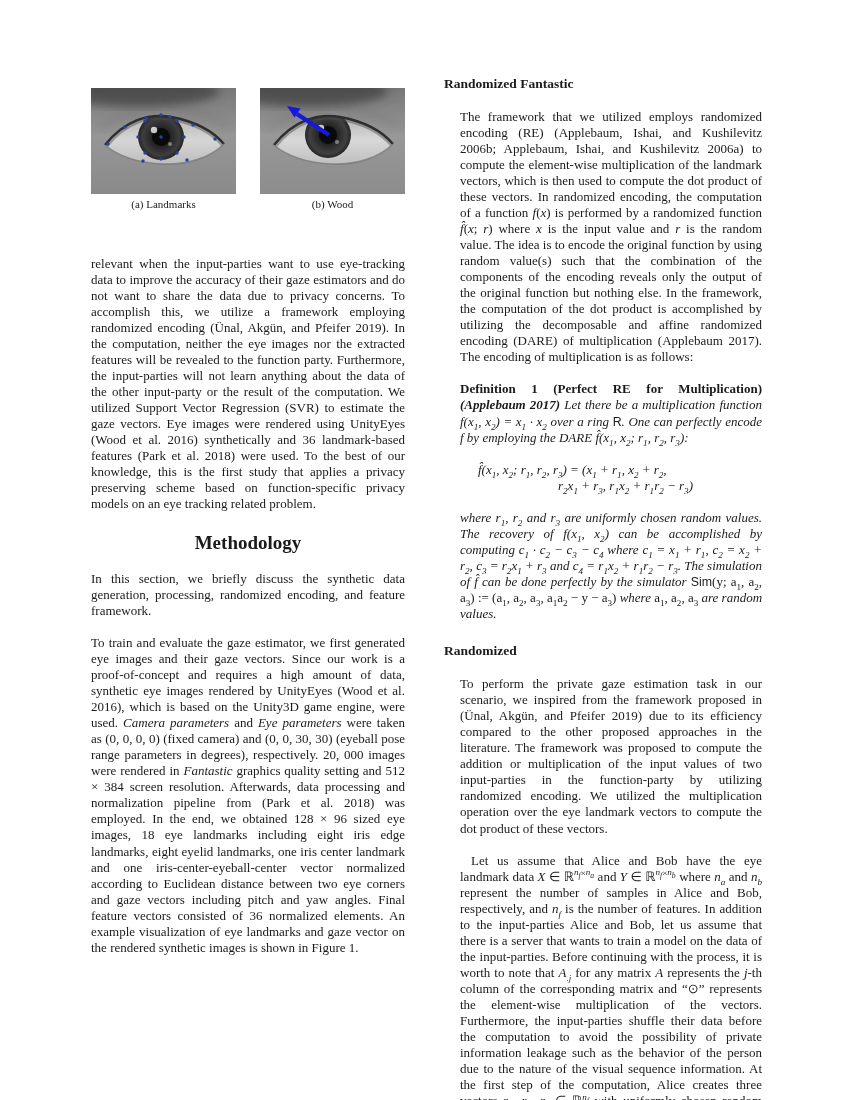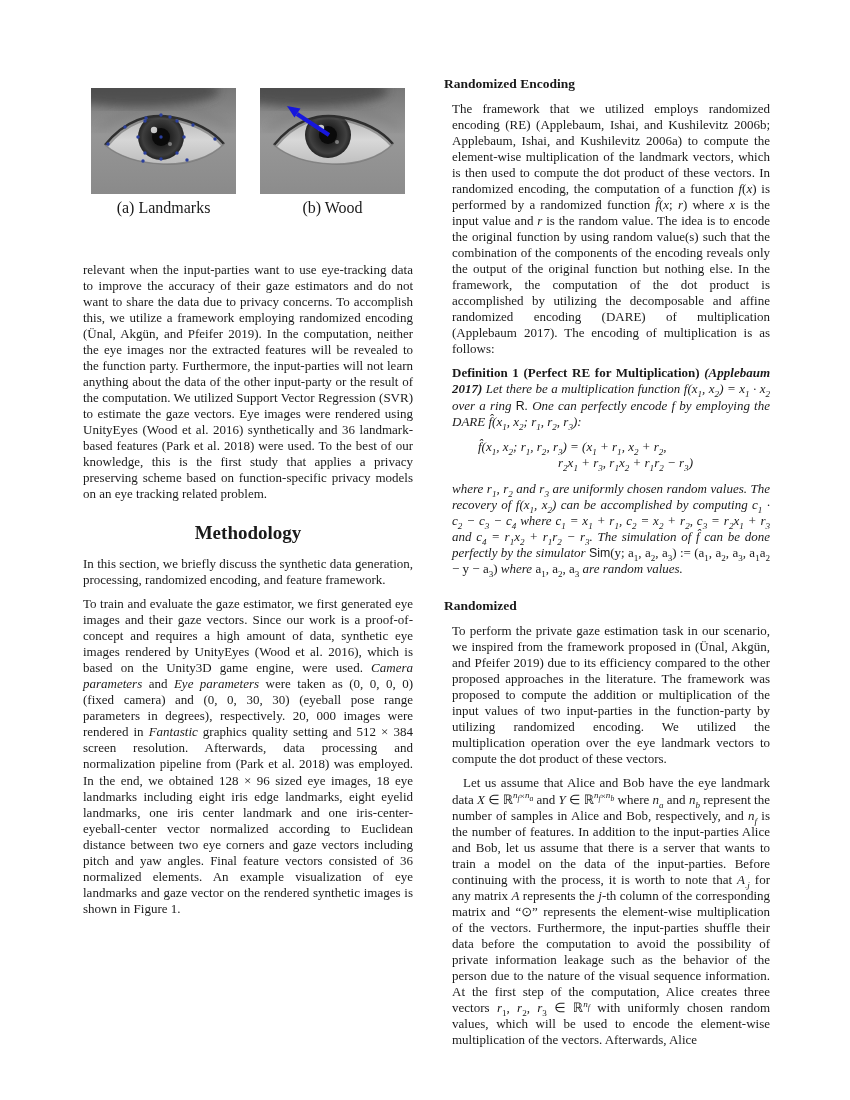--- a/index.html
+++ b/index.html
@@ -7,32 +7,32 @@
   .page {
     width:850px; height:1100px; background:#ffffff; color:#1a1a1a;
     font-family:"Liberation Serif", serif; font-size:13px; line-height:1.235;
     overflow:hidden; position:relative;
   }
   .content { display:flex; gap:23px; padding:76px 72px 0 75px; }
   .col { text-align:justify; }
   .col-left  { flex:0 0 346px; max-width:346px; }
   .col-right { flex:0 0 334px; max-width:334px; }
 
-  p.body-par { margin:8px; }
+  p.body-par { margin:16px; }
   p.indent { text-indent:11px; }
 
   h1.section { font-size:19px; font-weight:bold; text-align:center; margin:19px 0 11px; }
   h2.subsection { font-size:13.5px; font-weight:bold; text-align:left; margin:21px 0 7px; }
   h2.first { margin-top:0; }
 
   figure { margin:12px 0 44px; }
   .fig-row { display:flex; gap:24px; justify-content:center; }
   .subfig { width:145px; }
   .subfig svg { display:block; width:145px; height:106px; }
-  .subfig-label { font-size:16px; text-align:center; margin-top:4px; }
+  .subfig-label { font-size:11px; text-align:center; margin-top:4px; }
   .fig-caption { margin-top:13px; }
 
   .definition { margin-top:11px; }
   .equation { font-style:italic; text-align:left; margin:9px 0 10px; }
   .eq-line1 { padding-left:34px; }
   .eq-line2 { padding-left:114px; }
 
   sub, sup { font-size:0.7em; line-height:0; }
   sup sub, sub sub { font-size:0.85em; }
   .sf { font-family:"Liberation Sans", sans-serif; font-size:0.95em; }
@@ -166,21 +166,21 @@
 
       <p class="body-par">In this section, we briefly discuss the synthetic data generation, processing, randomized encoding, and feature framework.</p>
 
 
       <p class="body-par">To train and evaluate the gaze estimator, we first generated eye images and their gaze vectors. Since our work is a proof-of-concept and requires a high amount of data, synthetic eye images rendered by UnityEyes (Wood et al. 2016), which is based on the Unity3D game engine, were used. <i>Camera parameters</i> and <i>Eye parameters</i> were taken as (0, 0, 0, 0) (fixed camera) and (0, 0, 30, 30) (eyeball pose range parameters in degrees), respectively. 20, 000 images were rendered in <i>Fantastic</i> graphics quality setting and 512 × 384 screen resolution. Afterwards, data processing and normalization pipeline from (Park et al. 2018) was employed. In the end, we obtained 128 × 96 sized eye images, 18 eye landmarks including eight iris edge landmarks, eight eyelid landmarks, one iris center landmark and one iris-center-eyeball-center vector normalized according to Euclidean distance between two eye corners and gaze vectors including pitch and yaw angles. Final feature vectors consisted of 36 normalized elements. An example visualization of eye landmarks and gaze vector on the rendered synthetic images is shown in Figure 1.</p>
 
     </div>
 
     <div class="col col-right">
 
-      <h2 class="subsection first">Randomized Encoding</h2>
+      <h2 class="subsection first">Randomized Fantastic</h2>
 
       <p class="body-par">The framework that we utilized employs randomized encoding (RE) (Applebaum, Ishai, and Kushilevitz 2006b; Applebaum, Ishai, and Kushilevitz 2006a) to compute the element-wise multiplication of the landmark vectors, which is then used to compute the dot product of these vectors. In randomized encoding, the computation of a function <i>f</i>(<i>x</i>) is performed by a randomized function <i>f̂</i>(<i>x</i>; <i>r</i>) where <i>x</i> is the input value and <i>r</i> is the random value. The idea is to encode the original function by using random value(s) such that the combination of the components of the encoding reveals only the output of the original function but nothing else. In the framework, the computation of the dot product is accomplished by utilizing the decomposable and affine randomized encoding (DARE) of multiplication (Applebaum 2017). The encoding of multiplication is as follows:</p>
 
       <p class="body-par definition"><b>Definition 1 (Perfect RE for Multiplication) <i>(Applebaum 2017)</i></b> <i>Let there be a multiplication function f(x<sub>1</sub>, x<sub>2</sub>) = x<sub>1</sub> · x<sub>2</sub> over a ring</i> <span class="sf">R</span><i>. One can perfectly encode f by employing the DARE f̂(x<sub>1</sub>, x<sub>2</sub>; r<sub>1</sub>, r<sub>2</sub>, r<sub>3</sub>):</i></p>
 
       <div class="equation">
         <div class="eq-line1">f̂(x<sub>1</sub>, x<sub>2</sub>; r<sub>1</sub>, r<sub>2</sub>, r<sub>3</sub>) = (x<sub>1</sub> + r<sub>1</sub>, x<sub>2</sub> + r<sub>2</sub>,</div>
         <div class="eq-line2">r<sub>2</sub>x<sub>1</sub> + r<sub>3</sub>, r<sub>1</sub>x<sub>2</sub> + r<sub>1</sub>r<sub>2</sub> − r<sub>3</sub>)</div>
       </div>
 

